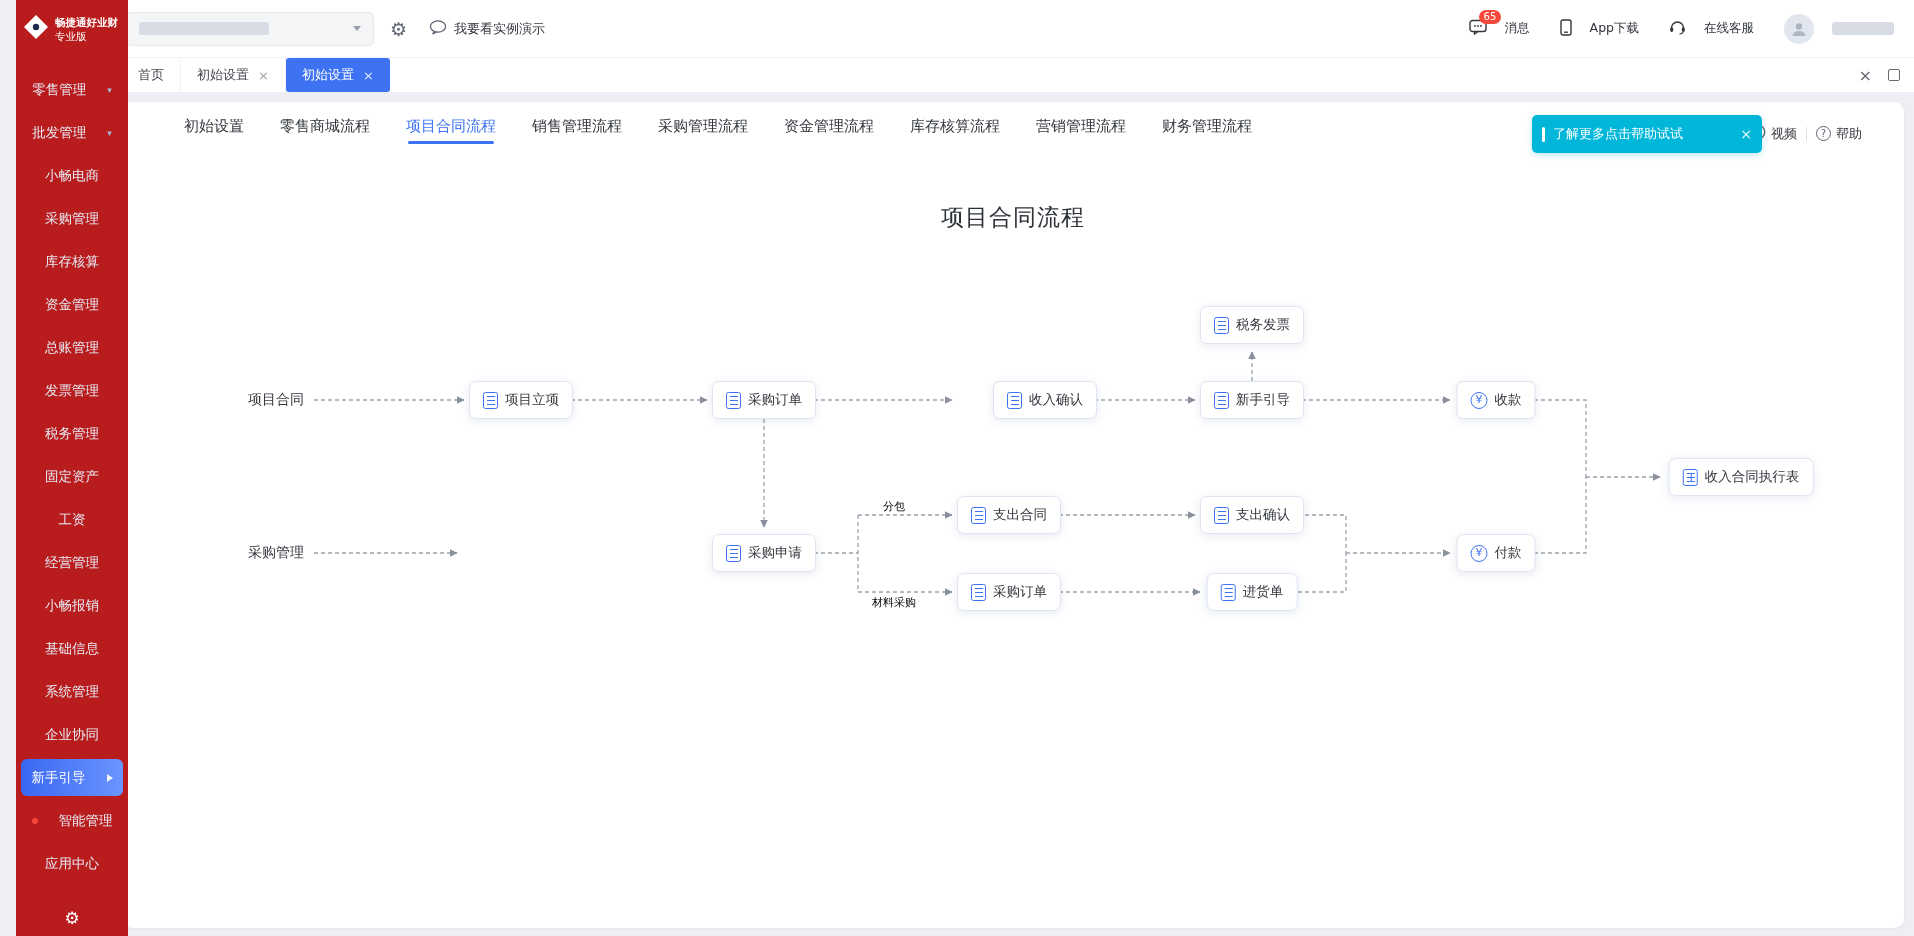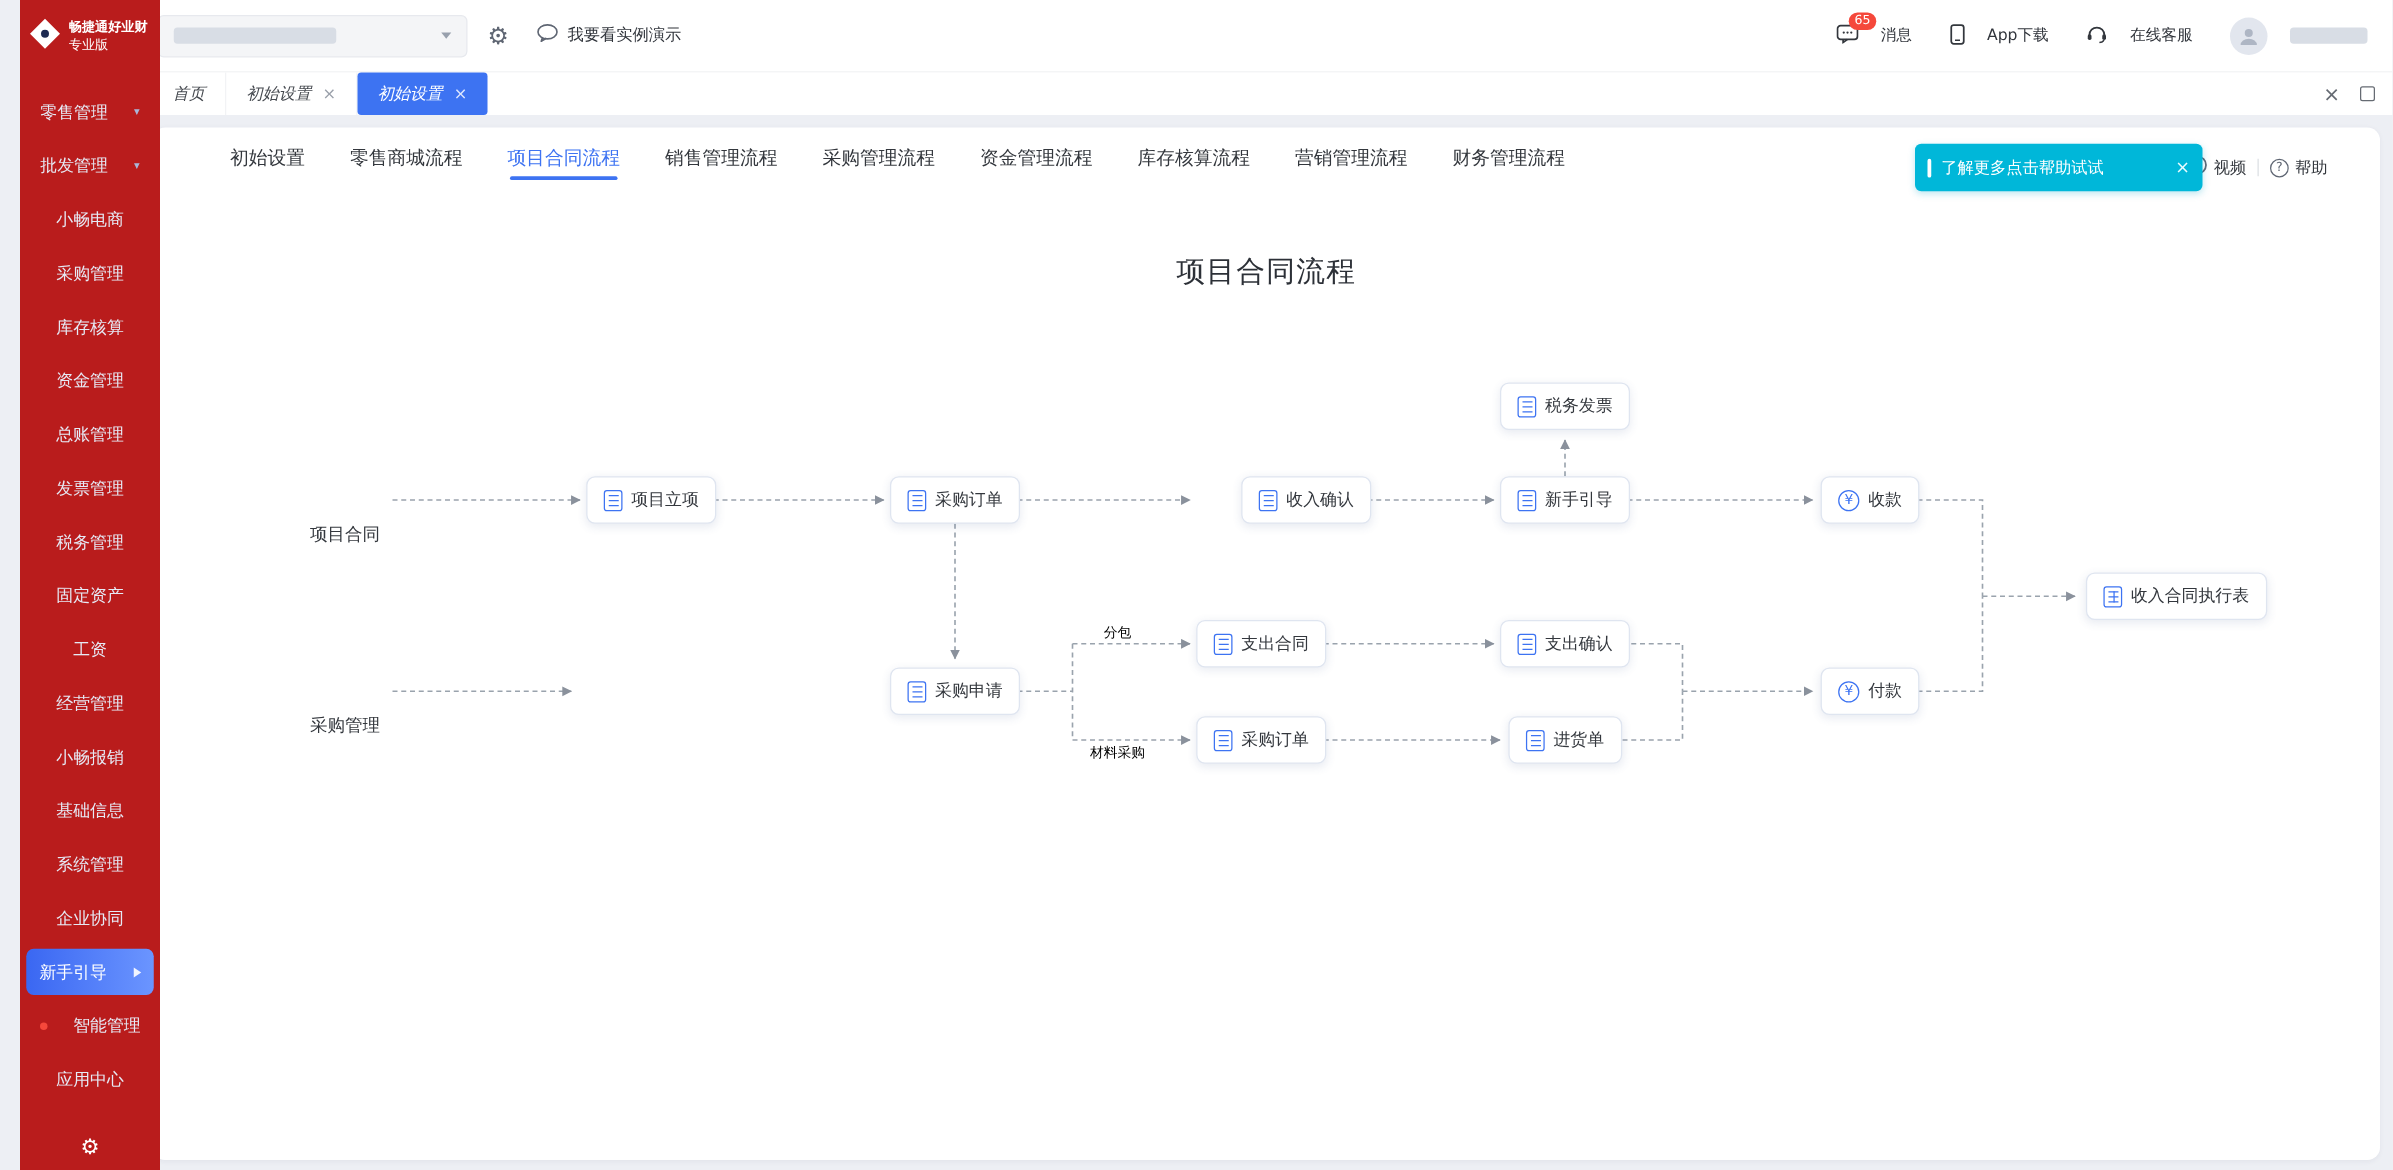--- a/index.html
+++ b/index.html
@@ -26,21 +26,21 @@
   .redact { background: #d8dde5; border-radius: 3px; height: 13px; }
   .sel-caret { width: 0; height: 0; border-top: 5px solid #98a0ad; border-left: 4.5px solid transparent; border-right: 4.5px solid transparent; }
   .tb-gear { font-size: 19px; color: #5f6673; margin-left: 16px; cursor: pointer; }
   .demo { display: flex; align-items: flex-start; gap: 7px; margin-left: 22px; font-size: 13px; color: #30343b; cursor: pointer; }
   .topbar-right { margin-left: auto; display: flex; align-items: center; gap: 30px; }
   .tb-item { display: flex; align-items: center; gap: 18px; font-size: 12.5px; color: #30343b; cursor: pointer; position: relative; }
   .badge { position: absolute; top: -9px; left: 10px; background: #f5483b; color: #fff; font-size: 10px; line-height: 14px; padding: 0 5px; border-radius: 8px; }
   .avatar { width: 30px; height: 30px; border-radius: 50%; background: #e2e6ee; display: flex; align-items: center; justify-content: center; }
 
   
-  .tabbar { position: absolute; left: 112px; top: 58px; right: 0; height: 34px; background: #fff; display: flex; align-items: center; padding-left: 10px; z-index: 4; font-style: italic; }
+  .tabbar { position: absolute; left: 112px; top: 58px; right: 0; height: 34px; background: #fff; display: flex; align-items: center; padding-left: 10px; z-index: 4; }
   .tab { display: flex; align-items: center; gap: 9px; padding: 0 16px; height: 34px; font-size: 13px; color: #45494f; cursor: pointer; border-right: 1px solid #f2f3f5; }
   .tab .tab-x { font-size: 13px; color: #9aa0aa; }
   .tab.active { background: #3d73f2; color: #fff; border-radius: 3px; border-right: none; }
   .tab.active .tab-x { color: #dfe8ff; }
   .tabbar-icons { margin-left: auto; display: flex; align-items: center; gap: 16px; padding-right: 14px; }
   .tb-x { font-size: 16px; color: #666b73; cursor: pointer; }
   .fullscreen { width: 12px; height: 12px; border: 1.6px solid #666b73; border-radius: 2px; cursor: pointer; }
 
   
   .panel { position: absolute; left: 122px; top: 102px; width: 1782px; height: 826px; background: #fff; border-radius: 10px; box-shadow: 0 1px 4px rgba(30,40,80,.05); }
@@ -61,21 +61,21 @@
   
   .flow { position: absolute; inset: 0; z-index: 1; }
   .flow-title { position: absolute; left: 0; right: 0; top: 100px; text-align: center; font-size: 23px; color: #2c3037; font-weight: 500; letter-spacing: 1px; }
   .wires { position: absolute; left: 0; top: 0; }
   .node { position: absolute; transform: translate(-50%,-50%); display: flex; align-items: center; gap: 7px; background: #fff; border: 1px solid #dfe5f0; border-radius: 7px; padding: 9px 13px; font-size: 13.5px; color: #33373d; box-shadow: 0 2px 8px rgba(60,80,140,.12); white-space: nowrap; z-index: 2; }
   .ni { width: 15px; height: 17px; border: 1.6px solid #3d73f2; border-radius: 2.5px; position: relative; flex: none; }
   .ni::before { content: ""; position: absolute; left: 2.5px; right: 2.5px; top: 3px; height: 1.6px; background: #3d73f2; box-shadow: 0 4px 0 #3d73f2, 0 8px 0 #3d73f2; }
   .ni.money { width: 17px; height: 17px; border-radius: 50%; }
   .ni.money::before { content: "¥"; position: static; background: none; box-shadow: none; color: #3d73f2; display: block; text-align: center; font-size: 11px; line-height: 14px; height: auto; }
   .ni.table::after { content: ""; position: absolute; top: 3px; bottom: 3px; left: 50%; width: 1.6px; background: #3d73f2; }
-  .row-label { position: absolute; transform: translate(-50%,-50%); font-size: 14px; color: #33373d; z-index: 2; white-space: nowrap; margin-top: 28px; }
+  .row-label { position: absolute; transform: translate(-50%,-50%); font-size: 14px; color: #33373d; z-index: 2; white-space: nowrap; }
   .branch-label { position: absolute; transform: translate(-50%,-50%); font-size: 11px; color: #000000; z-index: 2; white-space: nowrap; }
 </style>
 </head>
 <body>
 
 <div class="app">
 
   <div class="sidebar">
     <div class="logo">
       <span class="logo-badge">

